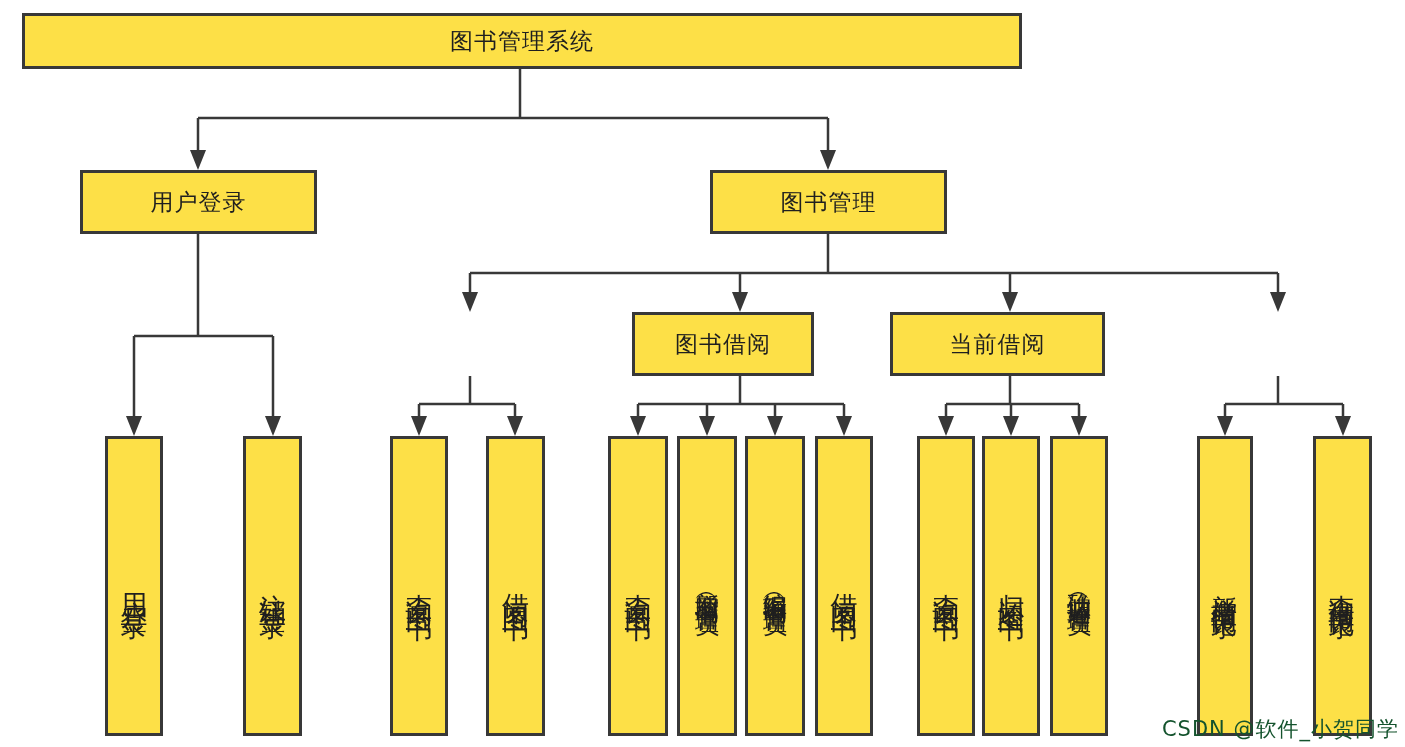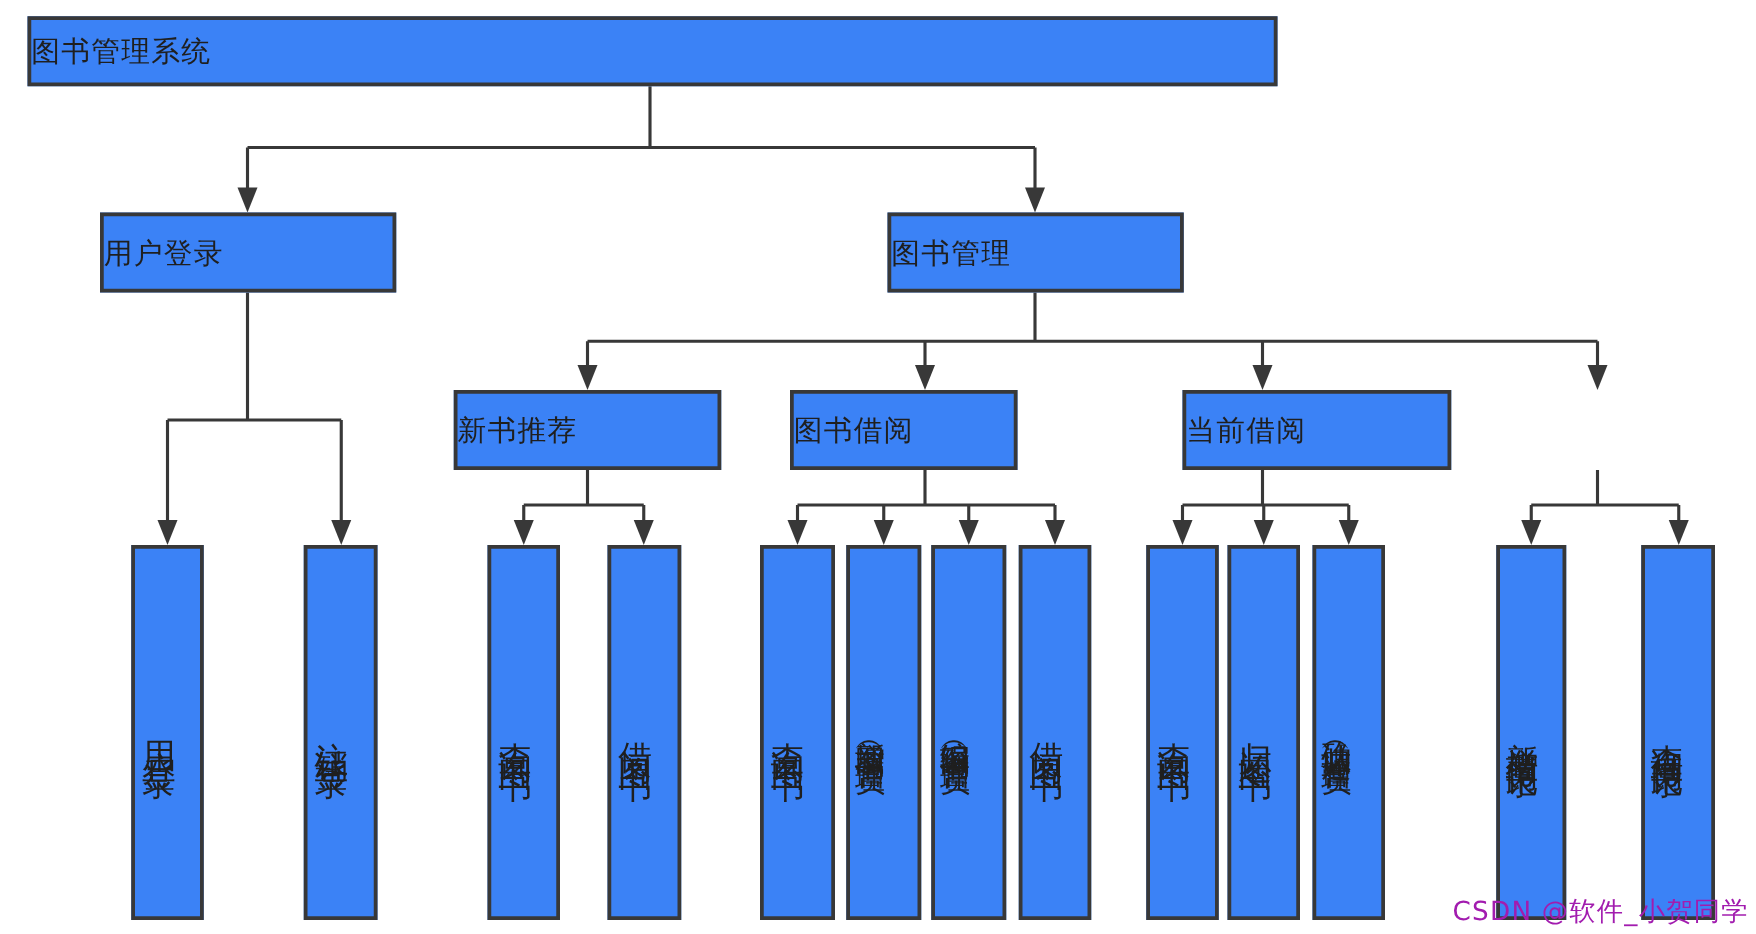--- a/index.html
+++ b/index.html
@@ -13,25 +13,25 @@
     overflow: hidden;
   }
   .connectors {
     position: absolute;
     left: 0; top: 0;
     width: 1405px; height: 747px;
     pointer-events: none;
   }
   .node {
     position: absolute;
-    background: #3b82f6;
+    background: #fde047;
     border: 3px solid #383838;
     display: flex;
     align-items: center;
-    justify-content: flex-start;
+    justify-content: center;
     color: #1f1f1f;
   }
   .h-label {
     font-size: 23px;
     letter-spacing: 1px;
     white-space: nowrap;
     color: #1f1f1f;
   }
   .lvl2, .lvl3 { top: 170px; height: 64px; }
   .lvl3 { top: 312px; }
@@ -43,21 +43,21 @@
     color: #1f1f1f;
   }
   .len4 { font-size: 27px; letter-spacing: 7px; }
   .len6 { font-size: 26px; letter-spacing: 4px; }
   .len9 { font-size: 24px; letter-spacing: 3px; }
   .watermark {
     position: absolute;
     right: 6px;
     bottom: 4px;
     font-size: 21px;
-    color: #a21caf;
+    color: #14532d;
     letter-spacing: 1px;
     z-index: 10;
     white-space: nowrap;
   }
 </style>
 </head>
 <body>
 
 <div class="canvas">
 
@@ -105,27 +105,24 @@
     <span class="h-label">图书管理系统</span>
   </div>
 
   <div class="node lvl2" style="left:80px;width:237px">
     <span class="h-label">用户登录</span>
   </div>
   <div class="node lvl2" style="left:710px;width:237px">
     <span class="h-label">图书管理</span>
   </div>
 
-  <div class="node lvl3" style="left:363px;width:214px">
-    <span class="h-label">新书推荐</span>
-  </div>
   <div class="node lvl3" style="left:632px;width:182px">
     <span class="h-label">图书借阅</span>
   </div>
-  <div class="node lvl3" style="left:946px;width:215px">
+  <div class="node lvl3" style="left:890px;width:215px">
     <span class="h-label">当前借阅</span>
   </div>
 
   <div class="node leaf" style="left:105px;width:58px">
     <span class="v-label len4">用户登录</span>
   </div>
   <div class="node leaf" style="left:243px;width:59px">
     <span class="v-label len4">注销登录</span>
   </div>
   <div class="node leaf" style="left:390px;width:58px">

